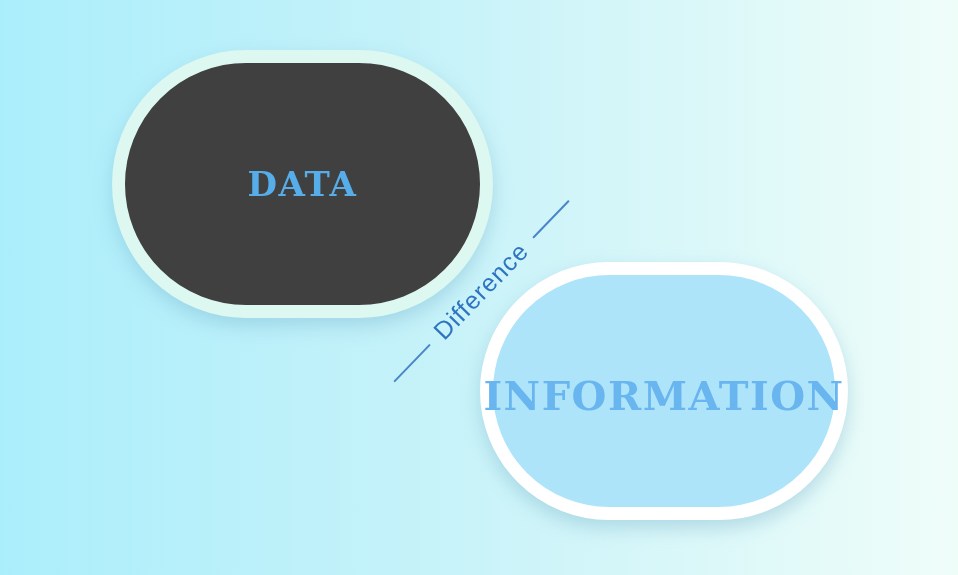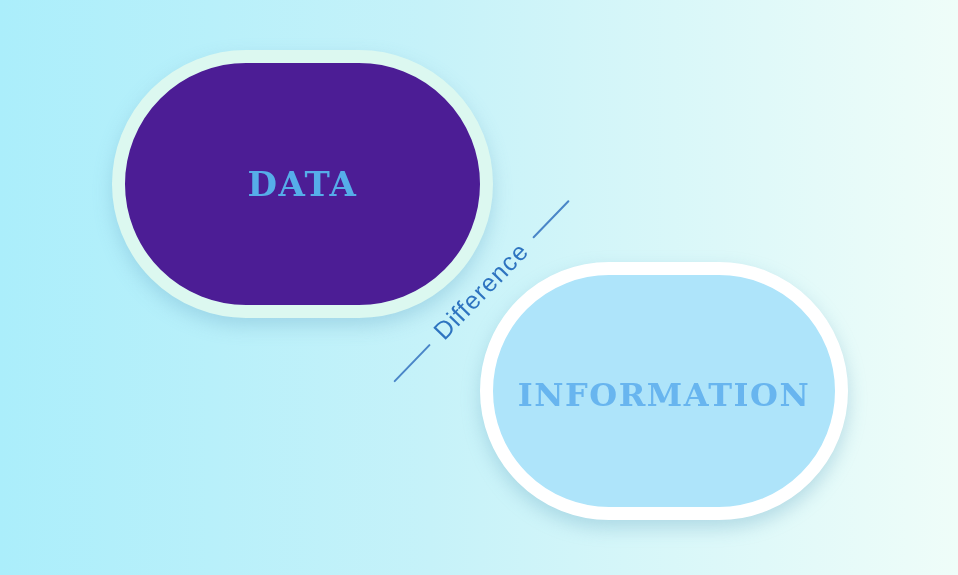--- a/index.html
+++ b/index.html
@@ -23,21 +23,21 @@
     box-sizing: border-box;
     display: flex;
     align-items: center;
     justify-content: center;
   }
   .shape-data {
     left: 112px;
     top: 50px;
     width: 381px;
     height: 268px;
-    background: #4c1d95;
+    background: #404040;
     border: 13px solid #dcf8f0;
     border-radius: 135px;
     box-shadow: 0 8px 18px rgba(125, 185, 210, 0.45);
   }
   .shape-info {
     left: 480px;
     top: 262px;
     width: 368px;
     height: 258px;
     background: #aee4fa;
@@ -48,21 +48,21 @@
   .shape-label {
     font-family: "DejaVu Serif", "Liberation Serif", serif;
     font-weight: bold;
     letter-spacing: 1.5px;
   }
   .shape-data .shape-label {
     font-size: 34px;
     color: #56ade9;
   }
   .shape-info .shape-label {
-    font-size: 32px;
+    font-size: 40px;
     color: #68b5ef;
     margin-top: 8px;
   }
   .connector {
     position: absolute;
     left: 481px;
     top: 291px;
     transform: translate(-50%, -50%) rotate(-46deg);
     display: flex;
     align-items: center;

